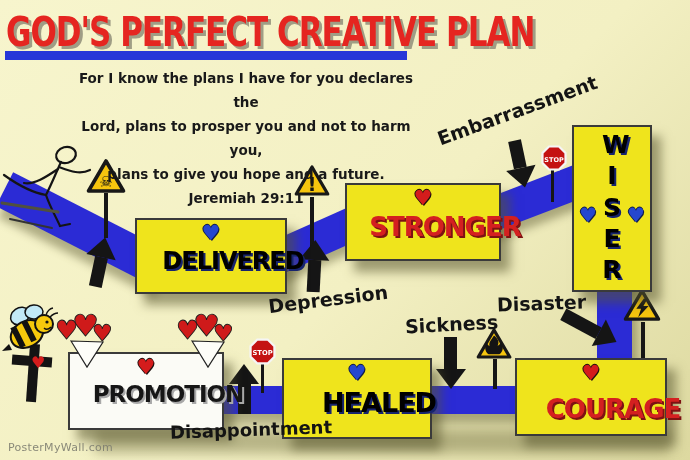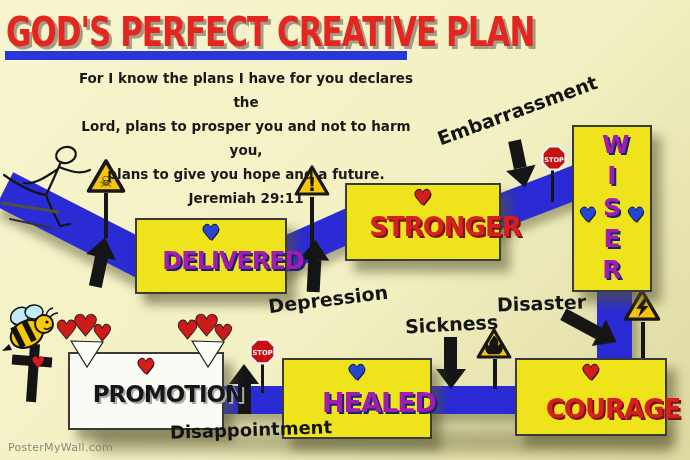--- a/index.html
+++ b/index.html
@@ -32,21 +32,21 @@
   
   .sign{
     position:absolute;border:2px solid #3a3a3a;background:#efe41c;
     display:flex;flex-direction:column;align-items:center;z-index:5;
     box-shadow:9px 11px 10px rgba(88,86,46,.55);
   }
   .sign .heart{font-size:21px;line-height:1;margin-top:3px;}
   .heart-red{color:#d41c1c;text-shadow:1px 1px 0 #201010,-1px 0 0 #201010,0 -1px 0 #201010;}
   .heart-blue{color:#2547cf;text-shadow:1px 1px 0 #101c4a,-1px 0 0 #101c4a,0 -1px 0 #101c4a;}
   .sign .label{font-weight:bold;letter-spacing:-1px;line-height:1;padding-left:44px;}
-  .label-blue{color:#a21caf;text-shadow:2px 2px 0 #17246e;}
+  .label-blue{color:#000000;text-shadow:2px 2px 0 #17246e;}
   .label-red{color:#d42020;text-shadow:2px 2px 0 #7d1212;}
   .label-black{color:#161616;text-shadow:2px 2px 0 #a8a8a8;}
   #sign-delivered{left:135px;top:218px;width:148px;height:72px;}
   #sign-delivered .label{font-size:24px;margin-top:5px;}
   #sign-stronger{left:345px;top:183px;width:152px;height:74px;}
   #sign-stronger .label{font-size:26px;margin-top:5px;}
   #sign-wiser{left:572px;top:125px;width:76px;height:163px;}
   #wiser-label{
     position:absolute;left:0;right:0;margin:0 auto;top:2px;width:20px;
     font-size:25px;font-weight:bold;line-height:1.25;text-align:center;

